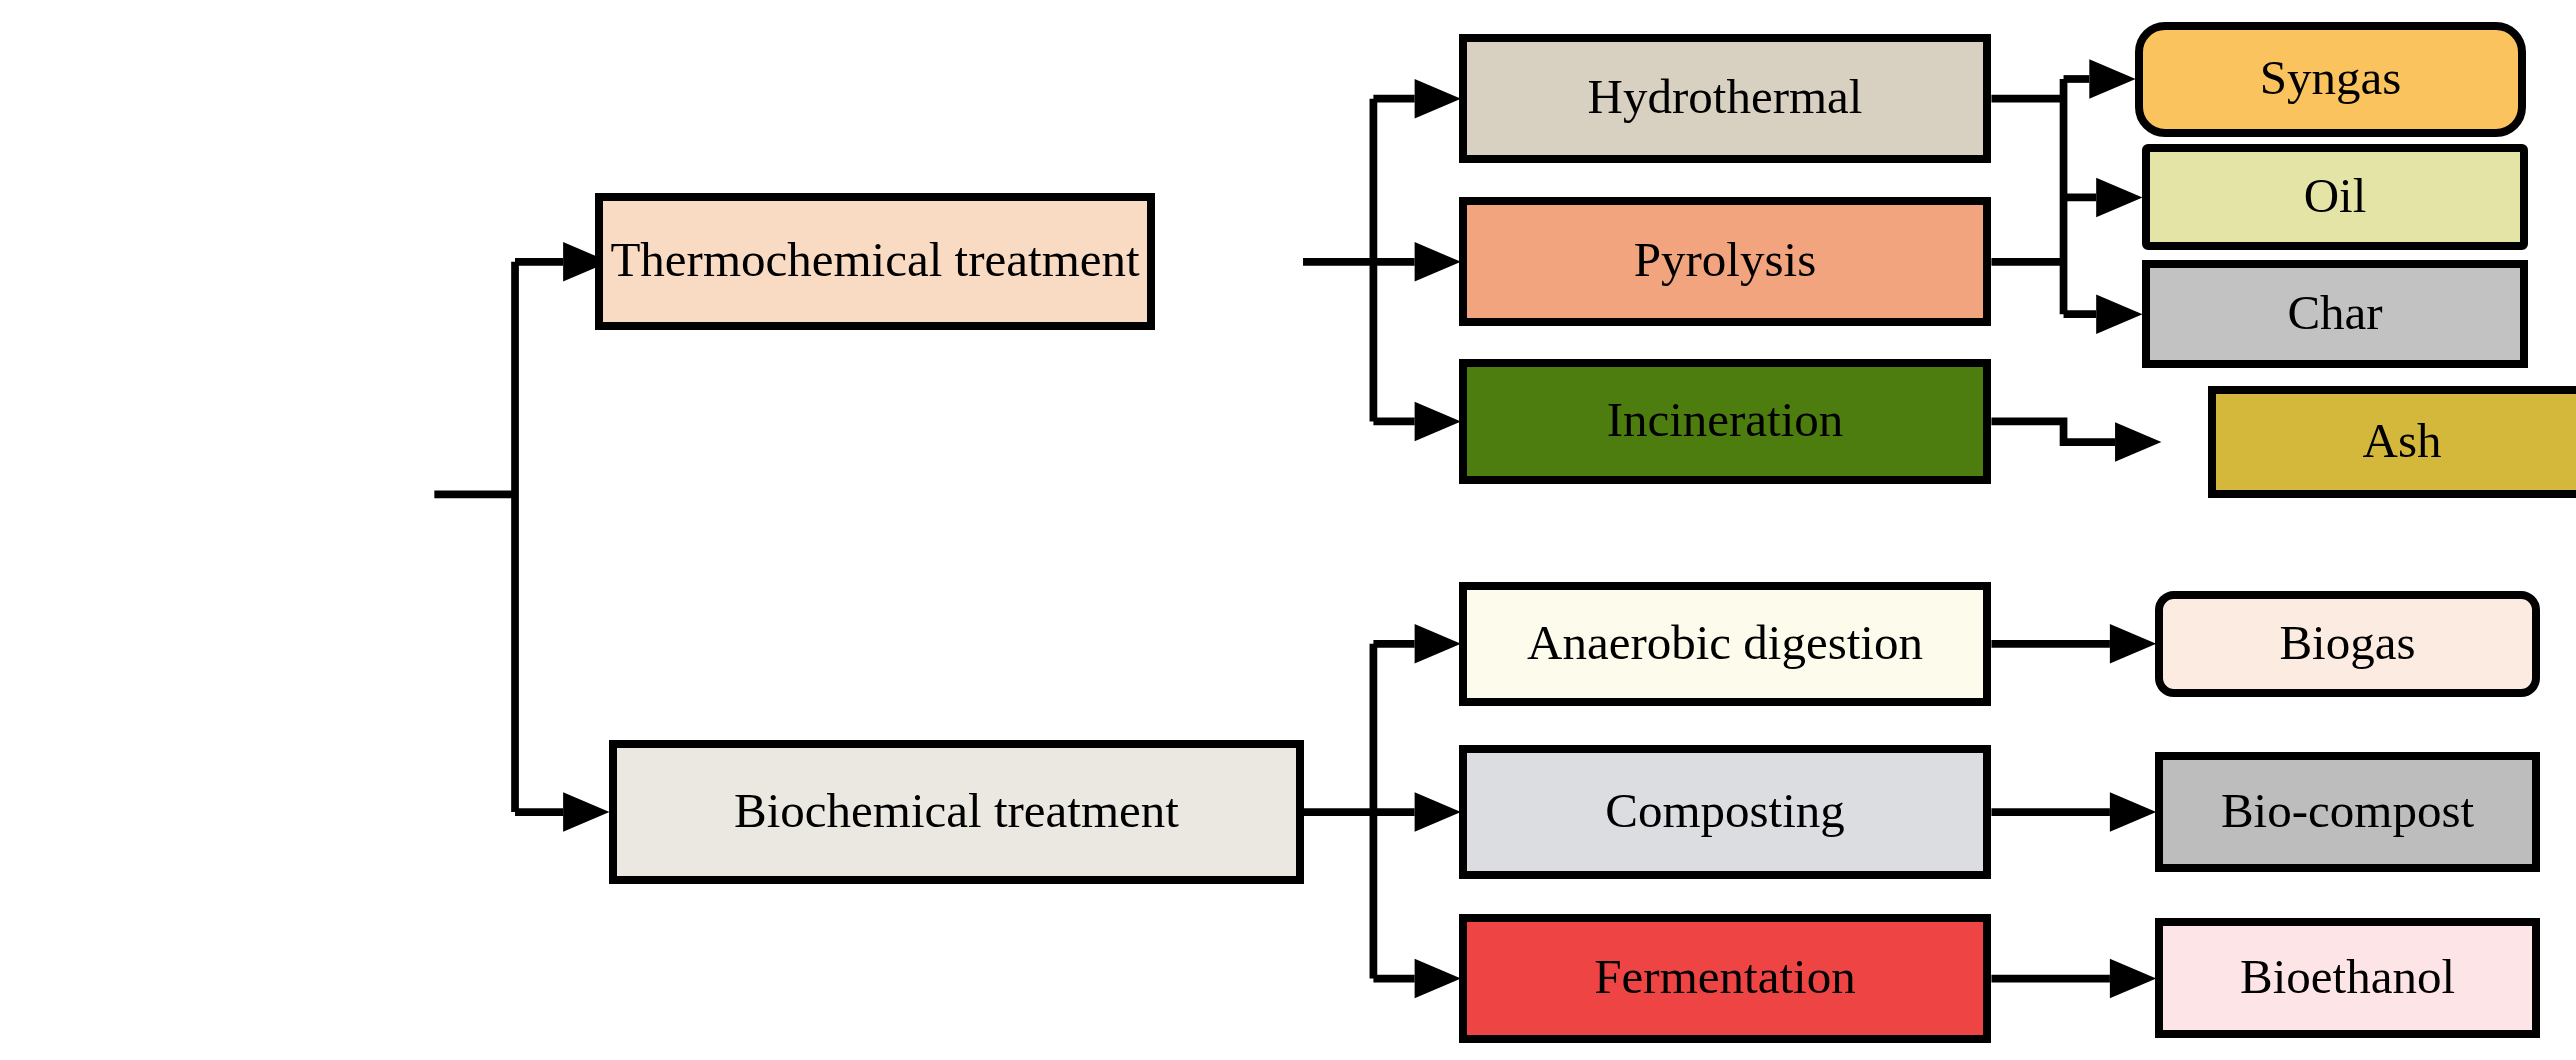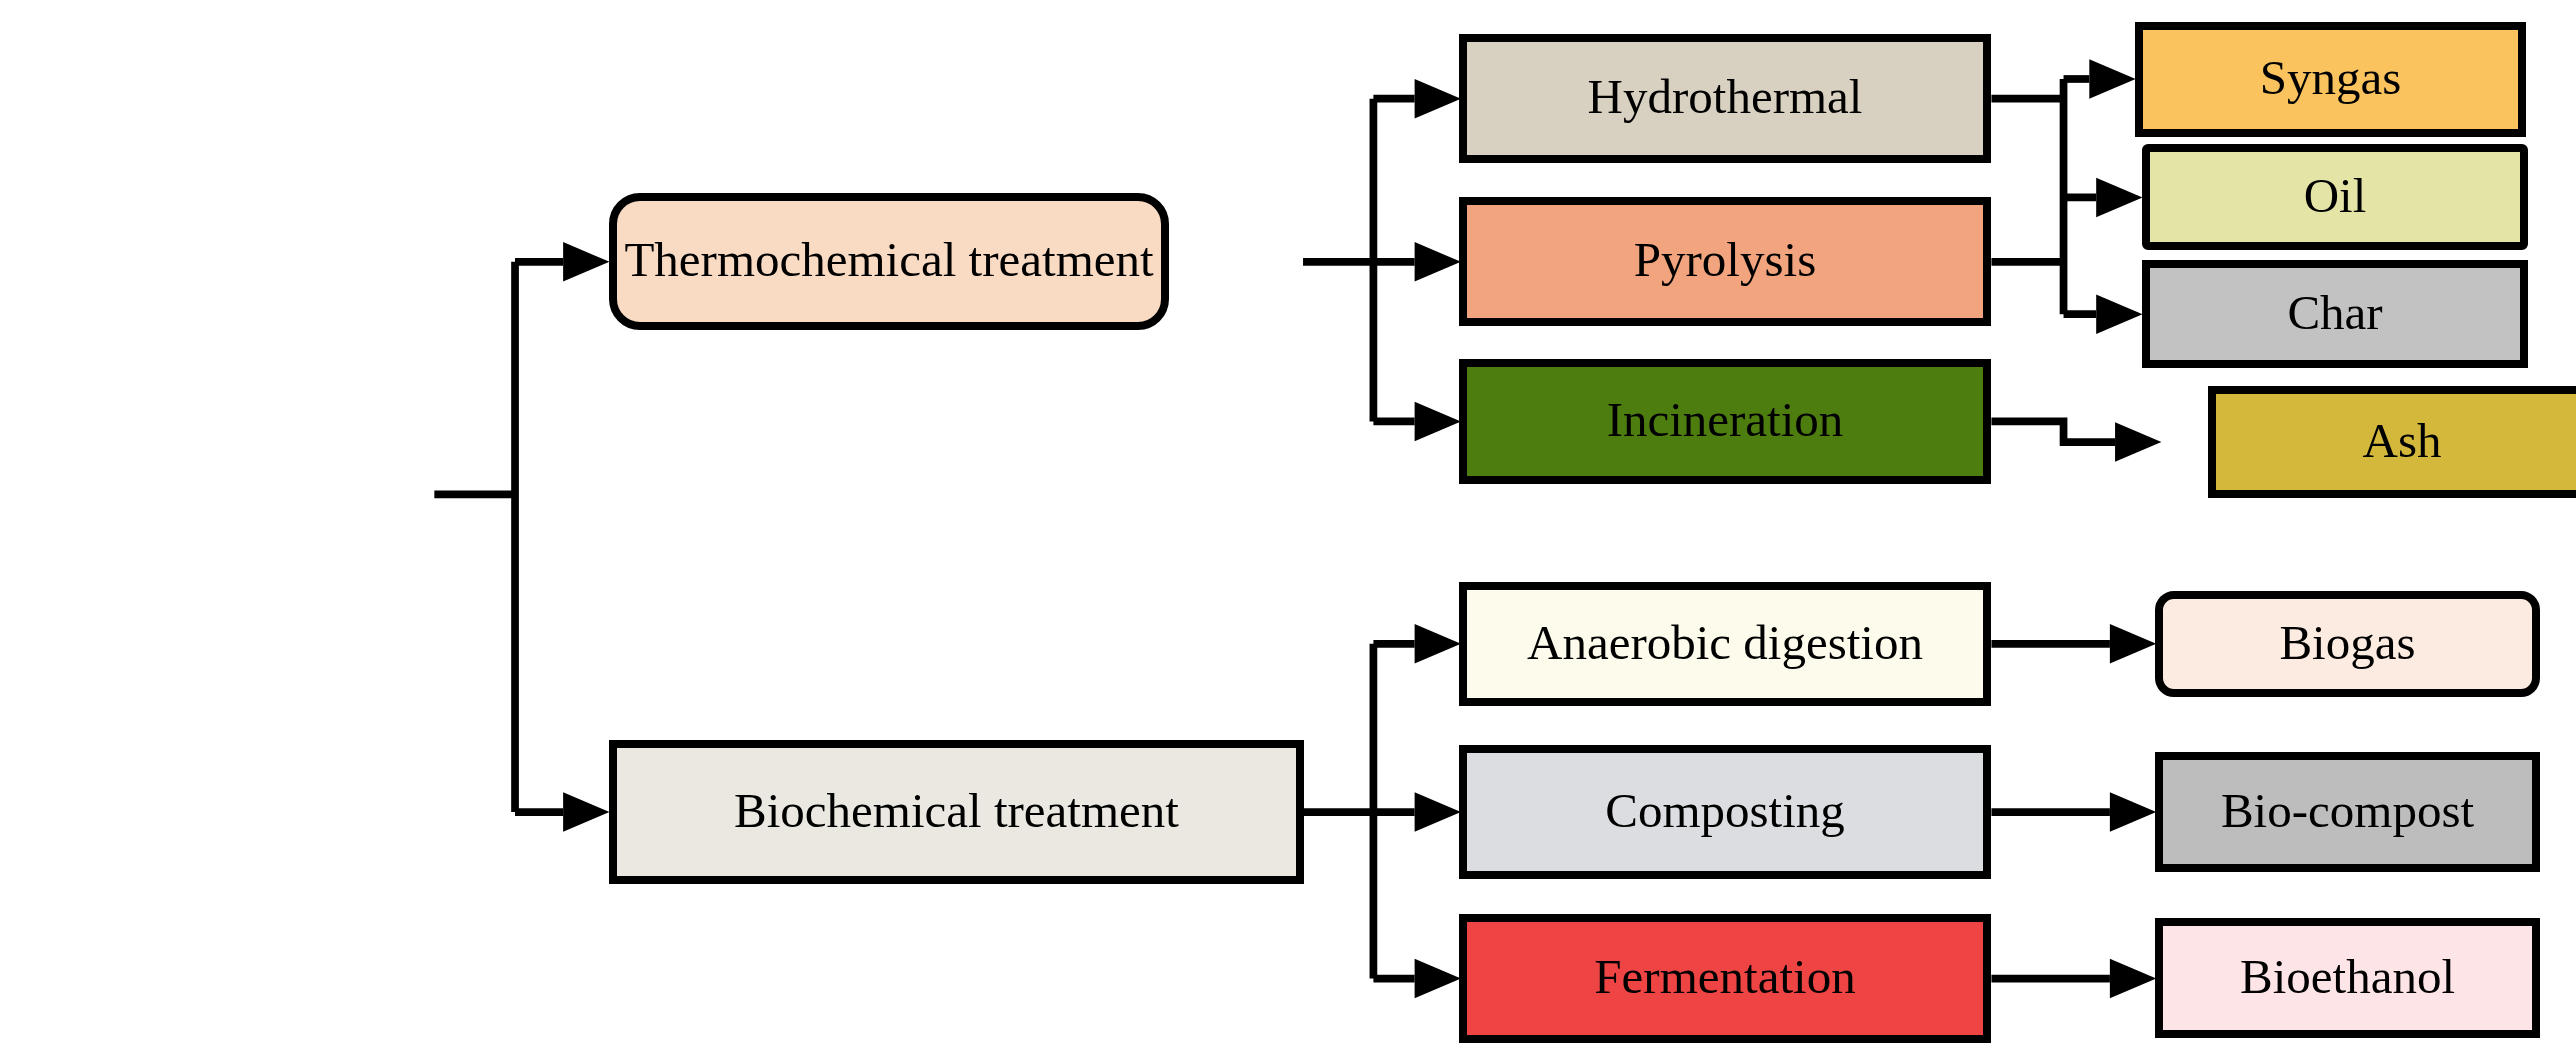--- a/index.html
+++ b/index.html
@@ -42,29 +42,29 @@
   }
   .node-label {
     font-size: 49px;
     line-height: 1;
     color: #000000;
     white-space: nowrap;
     padding-bottom: 3.4px;
   }
   
   #n-solid-waste    { left: 20px;   top: 427px;  width: 416px; height: 136px; }
-  #n-thermochemical { left: 609px;  top: 193px;  width: 560px; height: 137px; border-radius: 31px; }
+  #n-thermochemical { left: 595px;  top: 193px;  width: 560px; height: 137px; }
   #n-biochemical    { left: 609px;  top: 740px;  width: 695px; height: 144px; }
   #n-hydrothermal   { left: 1459px; top: 34px;   width: 532px; height: 129px; }
   #n-pyrolysis      { left: 1459px; top: 197px;  width: 532px; height: 129px; }
   #n-incineration   { left: 1459px; top: 359px;  width: 532px; height: 125px; }
   #n-anaerobic      { left: 1459px; top: 582px;  width: 532px; height: 124px; }
   #n-composting     { left: 1459px; top: 745px;  width: 532px; height: 134px; }
   #n-fermentation   { left: 1459px; top: 914px; width: 532px; height: 129px; }
-  #n-syngas         { left: 2135px; top: 21.5px;   width: 391px; height: 115px; }
+  #n-syngas         { left: 2135px; top: 21.5px;   width: 391px; height: 115px; border-radius: 30px; }
   #n-oil            { left: 2142px; top: 144px;  width: 386px; height: 106px; }
   #n-char           { left: 2142px; top: 260px;  width: 386px; height: 108px; }
   #n-ash            { left: 2160px; top: 386px;  width: 388px; height: 112px; margin-left: 48px; }
   #n-biogas         { left: 2155px; top: 591px;  width: 385px; height: 106px; }
   #n-bio-compost    { left: 2155px; top: 752px;  width: 385px; height: 120px; }
   #n-bioethanol     { left: 2155px; top: 918px; width: 385px; height: 120px; }
 </style>
 </head>
 <body>
 

